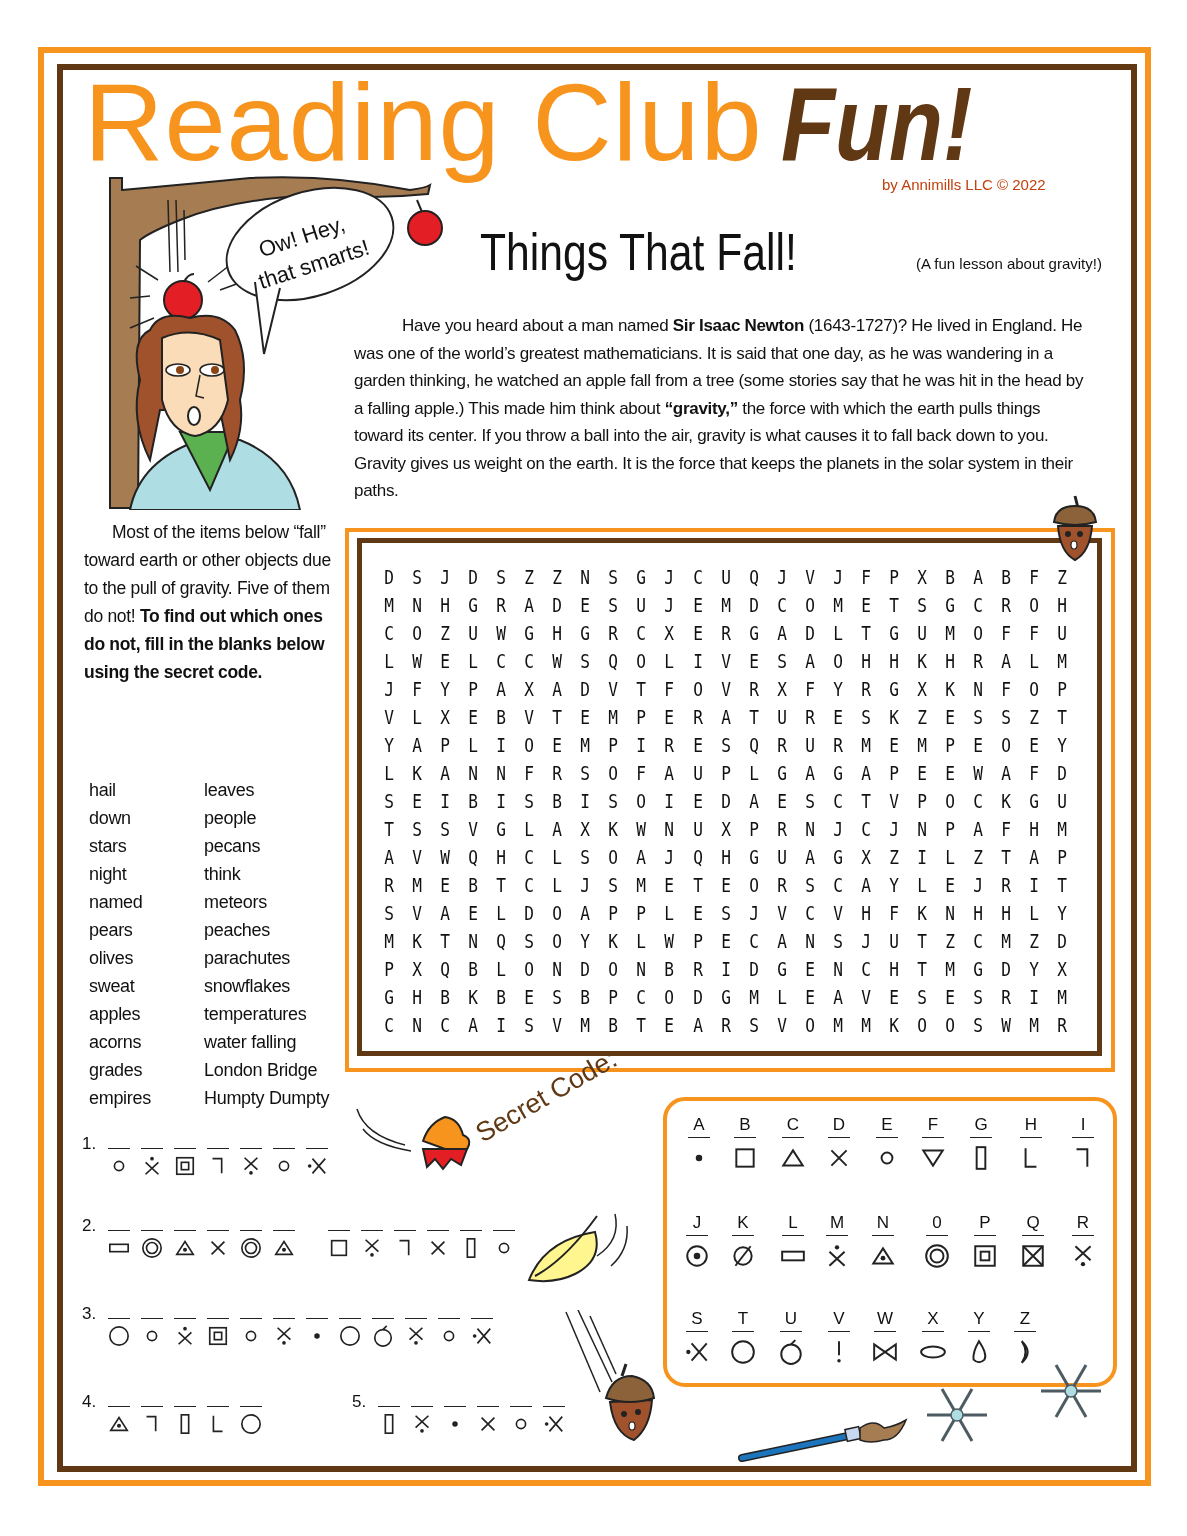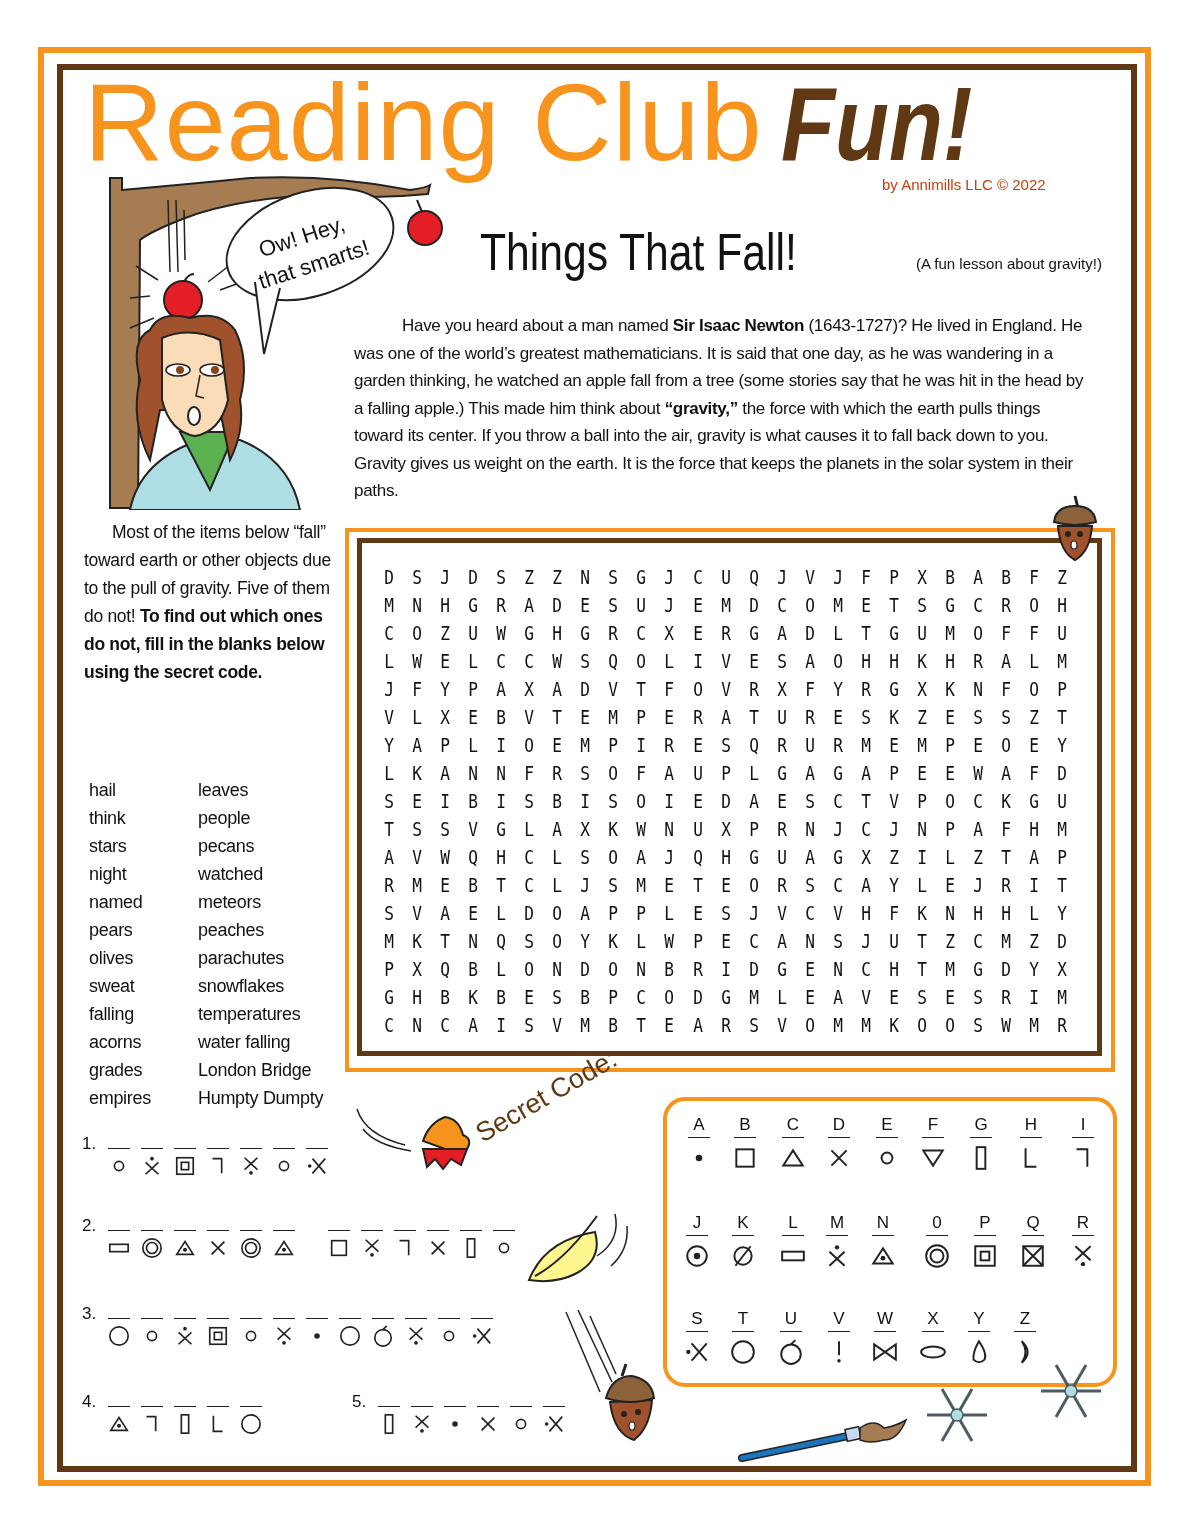--- a/index.html
+++ b/index.html
@@ -12,21 +12,21 @@
   .byline { position: absolute; left: 882px; top: 176px; font-size: 15px; color: #c2410c; }
   .subject { position: absolute; left: 480px; top: 222px; white-space: nowrap; }
   .subject .big { font-size: 52px; display:inline-block; transform: scaleX(0.82); transform-origin: left; }
   .subject .small { font-size: 15px; position: absolute; left: 402px; top: 33px; white-space: nowrap; margin-left: 34px; }
   .intro { position: absolute; left: 354px; top: 312px; width: 730px; font-size: 17px; line-height: 27.5px; letter-spacing: -0.3px; }
   .intro .indent { display: inline-block; width: 48px; }
   .illus { position: absolute; left: 70px; top: 170px; width: 400px; height: 340px; }
   .instructions { position: absolute; left: 84px; top: 518px; width: 255px; font-size: 17.5px; line-height: 28px; letter-spacing: -0.3px; }
   .instructions .ind { display: inline-block; width: 28px; }
   .instructions b { font-weight: bold; }
-  .wordlist { position: absolute; left: 89px; top: 776px; display: flex; gap: 1px; font-size: 18px; line-height: 28px; letter-spacing: -0.3px; }
+  .wordlist { position: absolute; left: 89px; top: 776px; display: flex; gap: 7px; font-size: 18px; line-height: 28px; letter-spacing: -0.3px; }
   .wordlist .col1 { width: 108px; }
   .wordlist .col2 { width: 160px; }
   .ws-outer { position: absolute; left: 345px; top: 528px; width: 762px; height: 536px; border: 4px solid #f7941d; }
   .ws-inner { position: absolute; left: 357px; top: 538px; width: 735px; height: 508px; border: 5px solid #603813; }
   .grid { position: absolute; left: 375px; top: 563px; width: 710px; font-family: "DejaVu Sans Mono", monospace; font-size: 19px; color: #111; }
   .grid-row { display: flex; height: 28px; align-items: center; }
   .grid-cell { width: 28.05px; text-align: center; transform: scaleX(0.85); }
   .code-box { position: absolute; left: 663px; top: 1097px; width: 446px; height: 282px; border: 4px solid #f7941d; border-radius: 22px; }
   .code-item { position: absolute; width: 40px; text-align: center; }
   .code-item .lt { font-size: 17px; display: block; border-bottom: 1px solid #222; width: 22px; margin: 0 auto; line-height: 20px; padding-bottom: 2px; }
@@ -105,37 +105,37 @@
 
 <div class="instructions">
   <span class="ind"></span><span>Most of the items below “fall” toward earth or other objects due to the pull of gravity. Five of them do not!</span>
   <b>To find out which ones do not, fill in the blanks below using the secret code.</b><br>
   <span class="ind"></span>
 </div>
 
 <div class="wordlist">
   <div class="col1" id="wl-col1">
       <div>hail</div>
-      <div>think</div>
+      <div>down</div>
       <div>stars</div>
       <div>night</div>
       <div>named</div>
       <div>pears</div>
       <div>olives</div>
       <div>sweat</div>
-      <div>falling</div>
+      <div>apples</div>
       <div>acorns</div>
       <div>grades</div>
       <div>empires</div>
     </div>
   <div class="col2" id="wl-col2">
       <div>leaves</div>
       <div>people</div>
       <div>pecans</div>
-      <div>watched</div>
+      <div>think</div>
       <div>meteors</div>
       <div>peaches</div>
       <div>parachutes</div>
       <div>snowflakes</div>
       <div>temperatures</div>
       <div>water falling</div>
       <div>London Bridge</div>
       <div>Humpty Dumpty</div>
     </div>
 </div>

